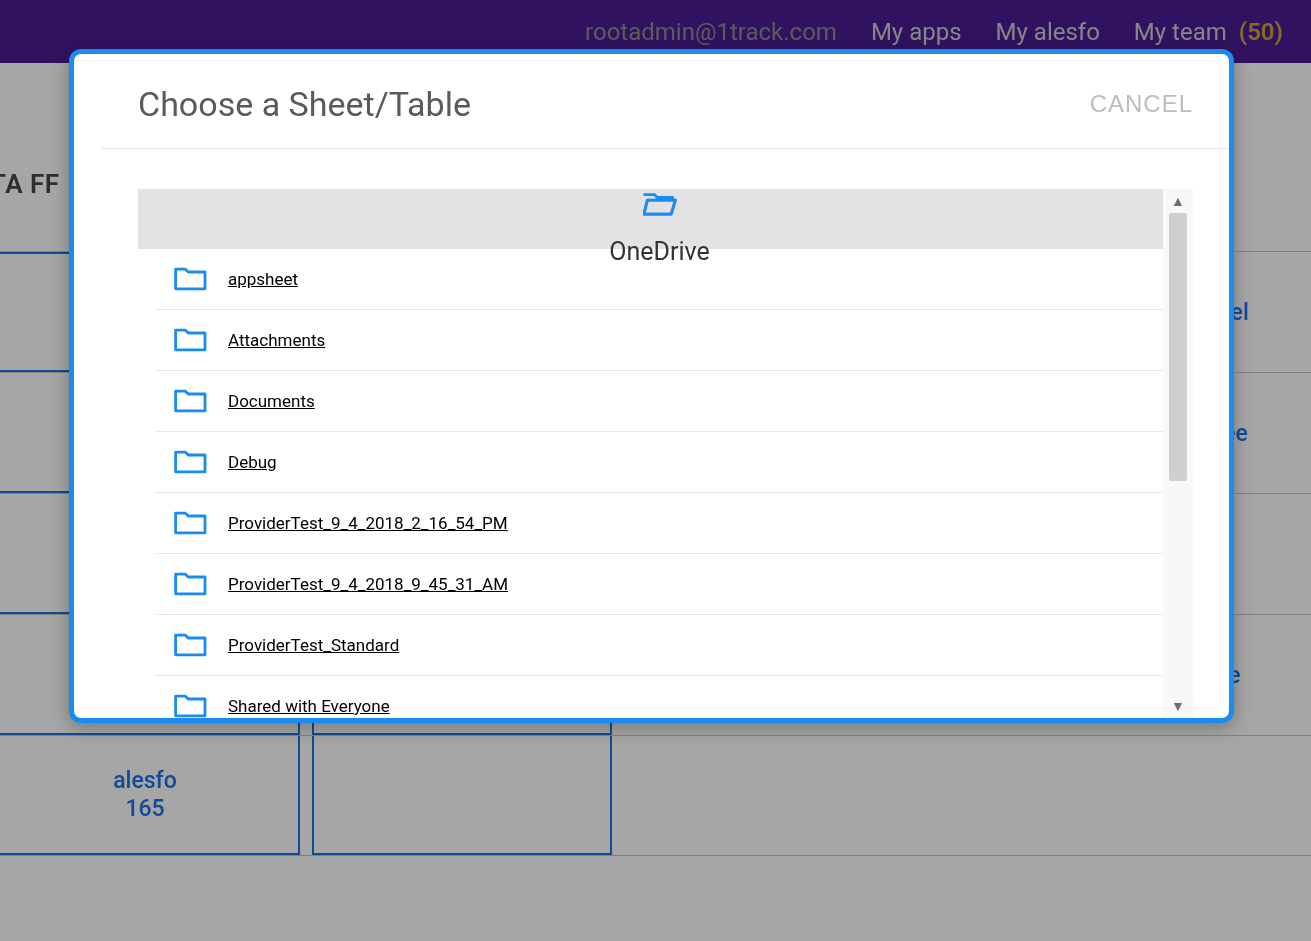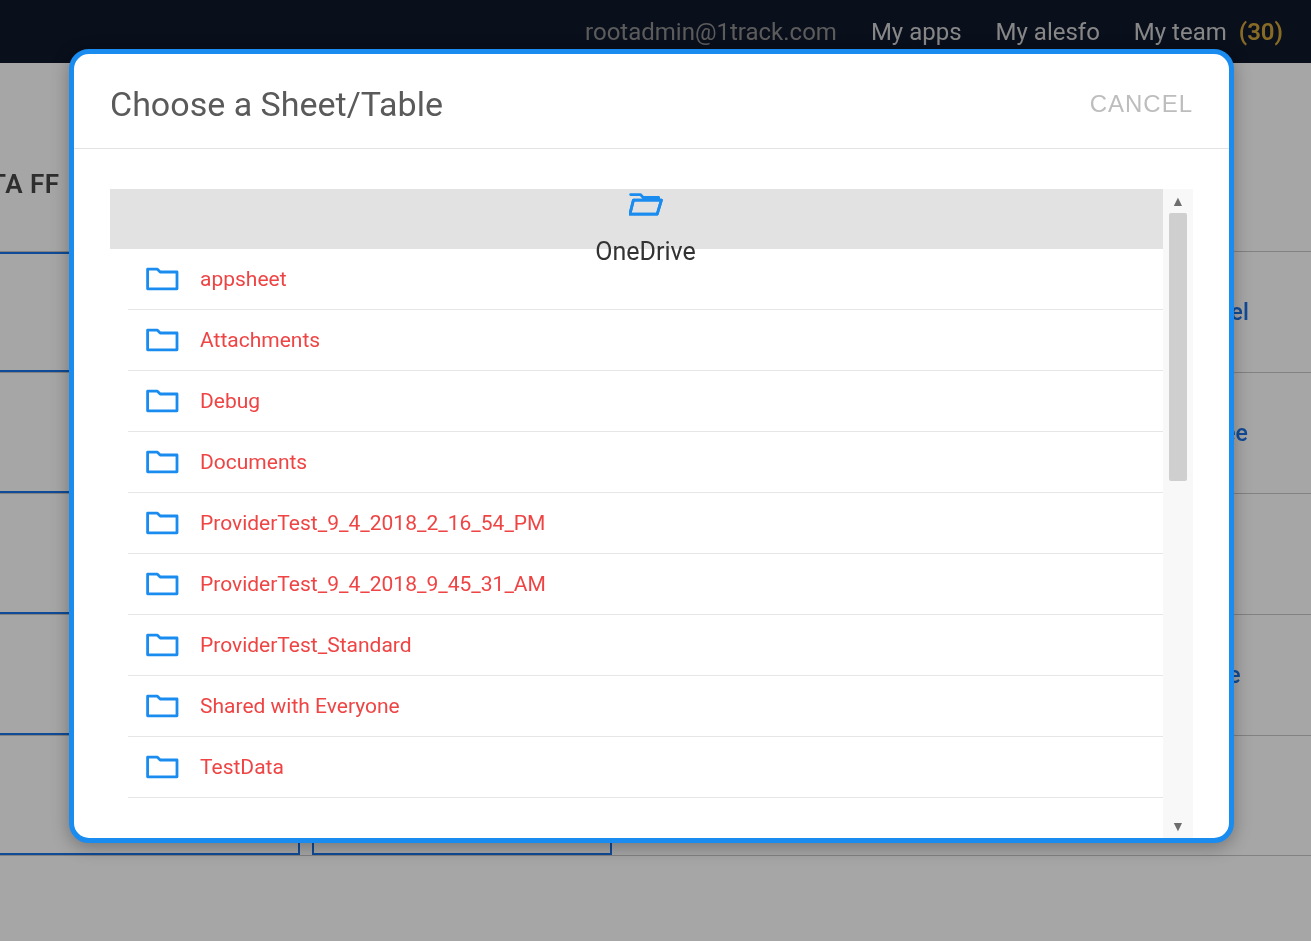--- a/index.html
+++ b/index.html
@@ -18,21 +18,21 @@
 
     
     .page-wrap {
       width: 1311px;
       height: 941px;
       position: relative;
     }
 
     .topbar {
       height: 63px;
-      background: #0f172a;
+      background: #4c1d95;
       display: flex;
       justify-content: flex-end;
       align-items: center;
       padding-right: 28px;
       gap: 34px;
       font-size: 24px;
     }
     .topbar .email {
       color: #8e8e8e;
     }
@@ -119,27 +119,28 @@
       inset: 0;
       background: rgba(0,0,0,0.35);
     }
 
     
     .modal {
       position: absolute;
       left: 69px;
       top: 49px;
       width: 1165px;
-      height: 794px;
+      height: 674px;
       background: #ffffff;
       border: 5px solid #1a8cf0;
-      border-radius: 20px;
+      border-radius: 12px;
       box-shadow: 0 4px 18px rgba(0,0,0,0.3);
       display: flex;
       flex-direction: column;
+      padding-left: 28px;
     }
 
     .modal-header {
       display: flex;
       align-items: center;
       justify-content: space-between;
       padding: 30px 36px 24px 36px;
       border-bottom: 1px solid #e3e3e3;
     }
     .modal-title {
@@ -202,22 +203,23 @@
       display: flex;
       align-items: center;
       padding-left: 18px;
       gap: 20px;
       cursor: pointer;
     }
     .tree-item .folder-icon {
       color: #1a8cf0;
     }
     .tree-item-label {
-      font-size: 21px;
-      color: #ef4444;
+      font-size: 17px;
+      color: #000000;
+      text-decoration: underline;
     }
 
     
     .scrollbar {
       width: 30px;
       position: relative;
       background: #f8f8f8;
     }
     .scroll-arrow {
       position: absolute;
@@ -250,21 +252,21 @@
 </head>
 <body>
 
 <div class="page-wrap">
 
   <div class="topbar">
     <span class="email">rootadmin@1track.com</span>
     <span class="link">My apps</span>
     <span class="link">My alesfo</span>
     <span class="link">My team</span>
-    <span class="team-count">(30)</span>
+    <span class="team-count">(50)</span>
   </div>
 
   <div class="bg-content">
     <div class="bg-heading">TA FF</div>
 
     <div class="bg-grid">
       <div class="bg-row">
         <div class="bg-cell-left">Gc</div>
         <div class="bg-cell-gap"></div>
         <div class="bg-cell-mid"></div>
@@ -337,29 +339,29 @@
                   </svg>
               </span>
               <span class="tree-item-label">Attachments</span>
             </div>
             <div class="tree-item">
               <span class="folder-icon">
                 <svg class="folder-svg" viewBox="0 0 24 20">
                     <path d="M1 3 h7 l2 2 h12 v12 H1 Z" fill="none" stroke="currentColor" stroke-width="2" stroke-linejoin="round"></path>
                   </svg>
               </span>
+              <span class="tree-item-label">Documents</span>
+            </div>
+            <div class="tree-item">
+              <span class="folder-icon">
+                <svg class="folder-svg" viewBox="0 0 24 20">
+                    <path d="M1 3 h7 l2 2 h12 v12 H1 Z" fill="none" stroke="currentColor" stroke-width="2" stroke-linejoin="round"></path>
+                  </svg>
+              </span>
               <span class="tree-item-label">Debug</span>
-            </div>
-            <div class="tree-item">
-              <span class="folder-icon">
-                <svg class="folder-svg" viewBox="0 0 24 20">
-                    <path d="M1 3 h7 l2 2 h12 v12 H1 Z" fill="none" stroke="currentColor" stroke-width="2" stroke-linejoin="round"></path>
-                  </svg>
-              </span>
-              <span class="tree-item-label">Documents</span>
             </div>
             <div class="tree-item">
               <span class="folder-icon">
                 <svg class="folder-svg" viewBox="0 0 24 20">
                     <path d="M1 3 h7 l2 2 h12 v12 H1 Z" fill="none" stroke="currentColor" stroke-width="2" stroke-linejoin="round"></path>
                   </svg>
               </span>
               <span class="tree-item-label">ProviderTest_9_4_2018_2_16_54_PM</span>
             </div>
             <div class="tree-item">

